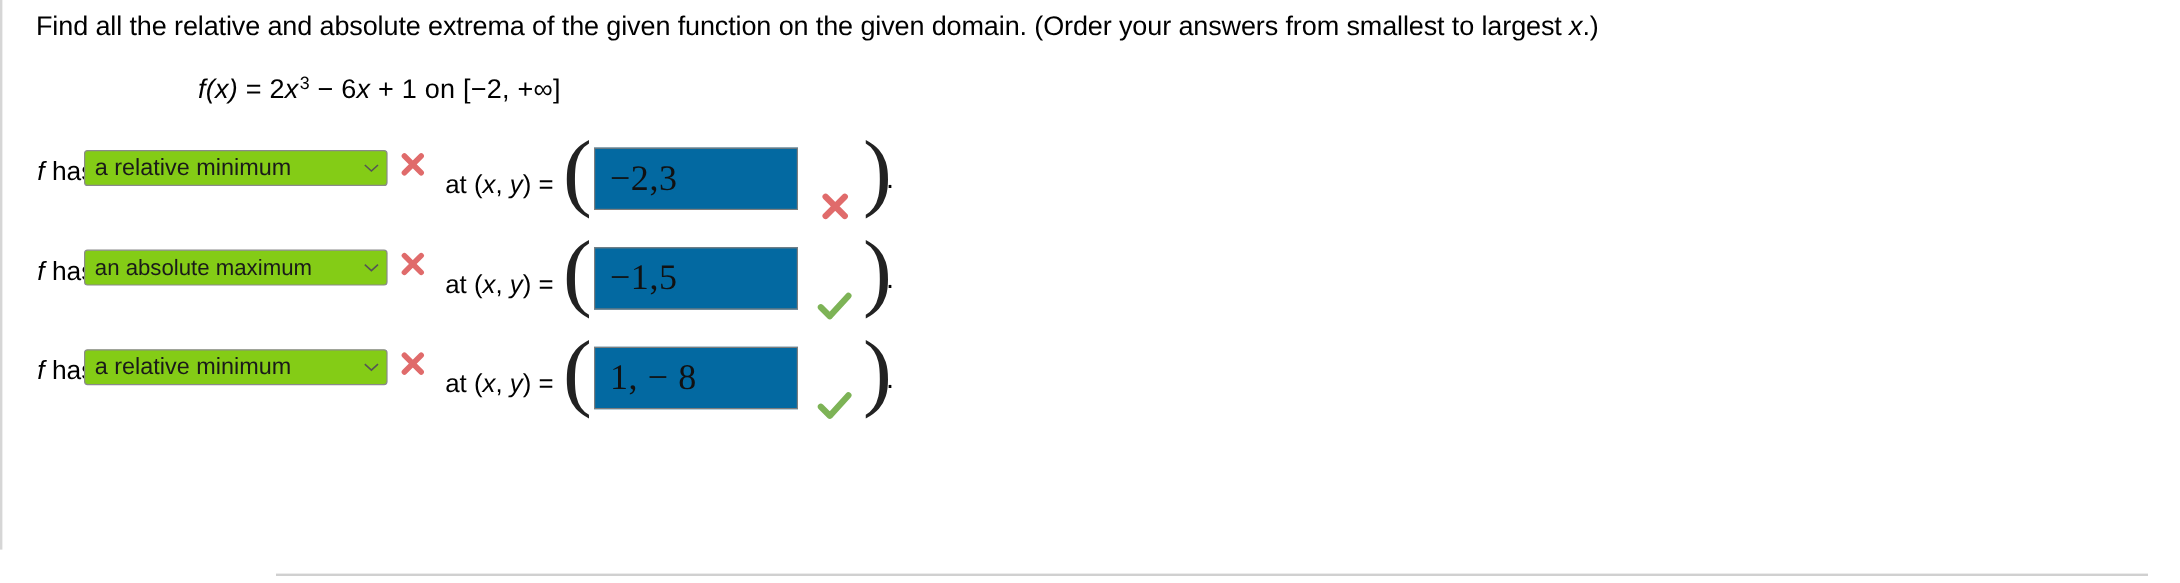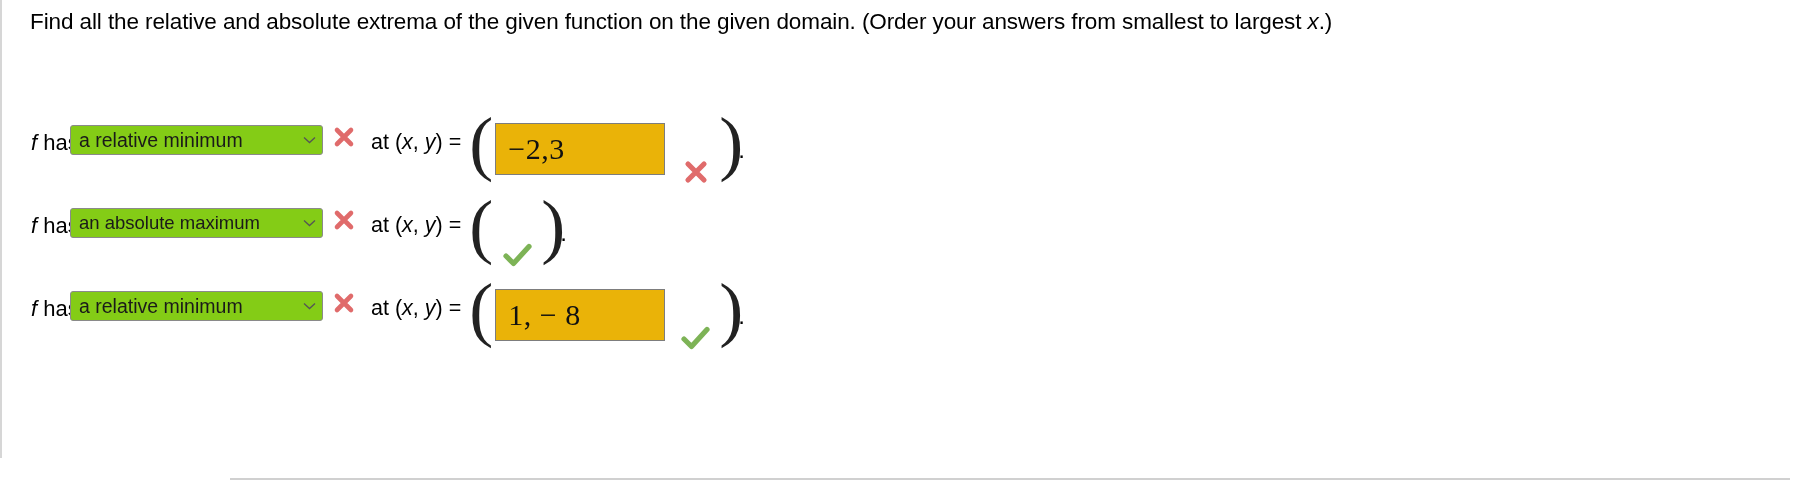--- a/index.html
+++ b/index.html
@@ -110,21 +110,21 @@
   .mark {
     flex: 0 0 auto;
     width: 30px;
     margin-top: 14px;
     margin-left: 6px;
     text-align: center;
   }
   .mark svg { display: block; margin: 0 auto; }
 
   .at-label {
-    margin-top: 18px;
+    margin-top: 30px;
     margin-left: 12px;
     font-size: 21.5px;
     white-space: nowrap;
   }
   .at-label .it { font-style: italic; }
 
   .paren {
     font-family: "Liberation Serif", serif;
     font-size: 72px;
     line-height: 0.72;
@@ -138,21 +138,21 @@
   }
   .paren.close { margin-left: 6px; }
 
   .answer-input {
     margin-top: 11px;
     margin-left: 8px;
     width: 170px;
     height: 52px;
     box-sizing: border-box;
     border: 1px solid #7d7d7d;
-    background: #eab308;
+    background: #0369a1;
     font-family: "Liberation Serif", serif;
     font-size: 30px;
     color: #111111;
     display: flex;
     align-items: center;
     padding-left: 12px;
     white-space: nowrap;
     letter-spacing: 0.5px;
   }
 
@@ -180,20 +180,21 @@
     background: #d0d0d0;
   }
 </style>
 </head>
 <body>
 
 <div class="page">
 
   <div class="prompt"><span>Find all the relative and absolute extrema of the given function on the given domain. (Order your answers from smallest to largest </span><span class="it">x</span><span>.)</span></div>
 
+  <div class="func-line"><span class="it">f(x)</span><span> = 2</span><span class="it">x</span><sup>3</sup><span> − 6</span><span class="it">x</span><span> + 1 on [−2, +∞]</span></div>
 
   <div class="rows">
 
     <div class="row">
       <div class="fhas"><span class="it">f</span><span> has</span></div>
 
       <div class="select-box">
         <span class="sel-label">a relative minimum</span>
         <span class="chev">
           <svg width="13" height="8" viewBox="0 0 13 8">
@@ -239,20 +240,21 @@
       <div class="mark">
         <svg width="22" height="22" viewBox="0 0 22 22">
           <path d="M4 4 L18 18 M18 4 L4 18" stroke="#e06b6b" stroke-width="4.6" stroke-linecap="round"></path>
         </svg>
       </div>
 
       <div class="at-label"><span>at (</span><span class="it">x</span><span>, </span><span class="it">y</span><span>) =</span></div>
 
       <div class="paren">(</div>
 
+      <div class="answer-input">−1,5</div>
 
       <div class="status">
         <svg width="30" height="26" viewBox="0 0 30 26">
           <path d="M3 14 L10.5 21.5 L26 4.5" fill="none" stroke="#7db356" stroke-width="5.2" stroke-linecap="round" stroke-linejoin="round"></path>
         </svg>
       </div>
 
       <div class="paren close">)</div>
       <div class="period">.</div>
     </div>

